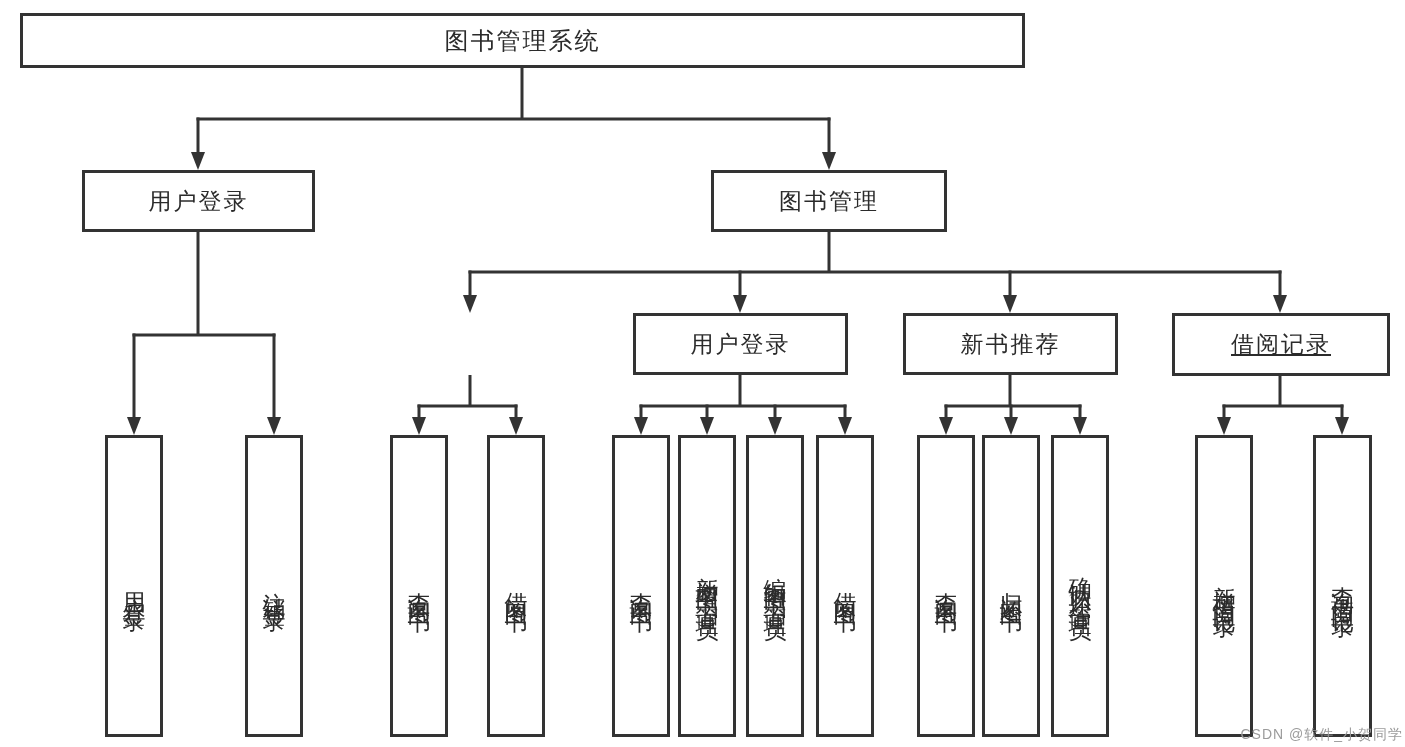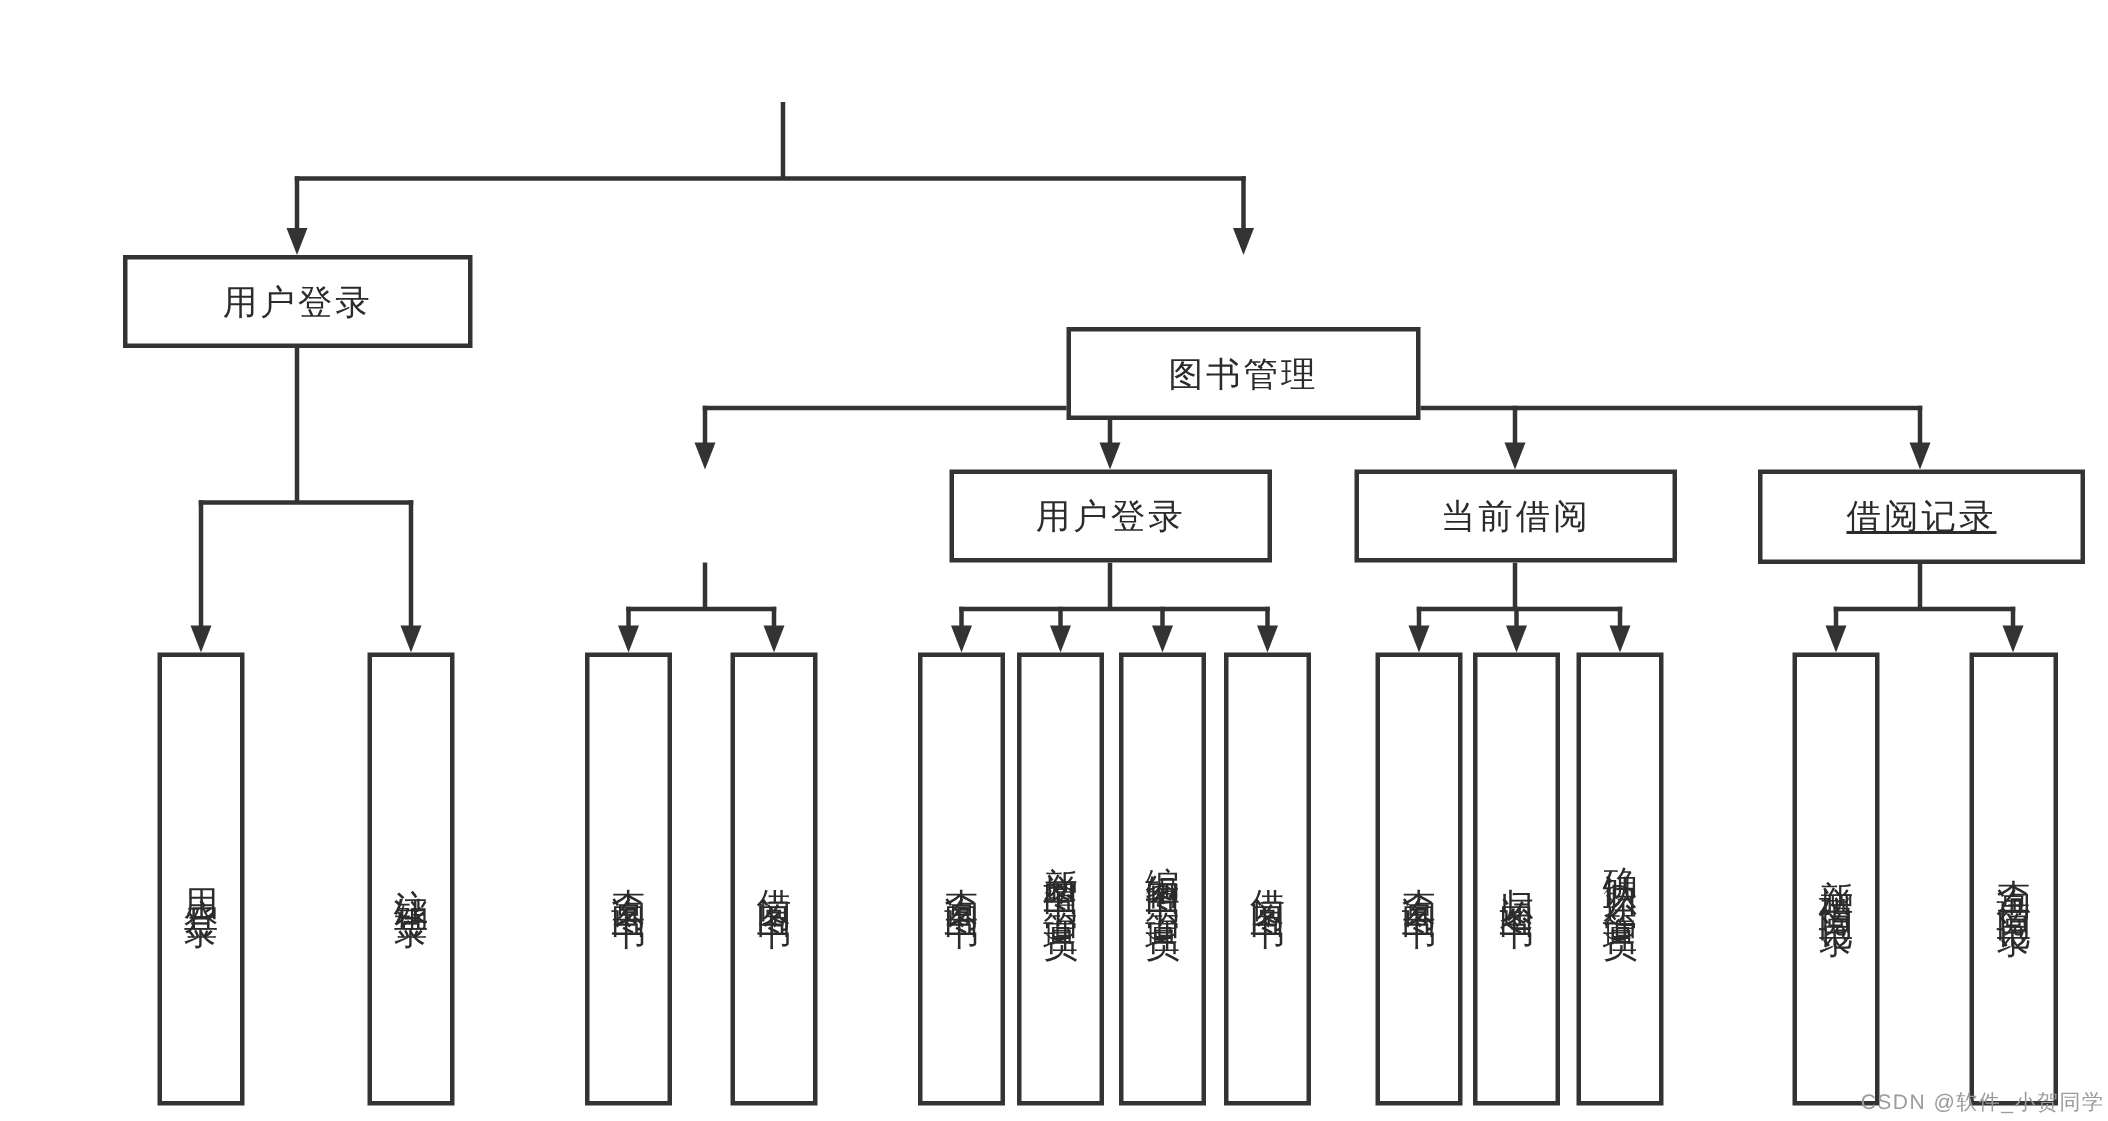--- a/index.html
+++ b/index.html
@@ -138,26 +138,27 @@
       <line x1="1222.5" y1="406" x2="1343.5" y2="406"></line>
       <line x1="1224" y1="404.5" x2="1224" y2="421"></line>
       <line x1="1342" y1="404.5" x2="1342" y2="421"></line>
     </g>
     <g fill="#333333" stroke="none">
       <polygon points="1217,417 1231,417 1224,435"></polygon>
       <polygon points="1335,417 1349,417 1342,435"></polygon>
     </g>
   </svg>
 
+  <div class="box h-box root-box" style="left:20px; top:13px; width:1005px; height:55px;">图书管理系统</div>
 
   <div class="box h-box" style="left:82px; top:170px; width:233px; height:62px;">用户登录</div>
-  <div class="box h-box" style="left:711px; top:170px; width:236px; height:62px;margin-top:48px;">图书管理</div>
+  <div class="box h-box" style="left:711px; top:170px; width:236px; height:62px;">图书管理</div>
 
   <div class="box h-box" style="left:633px; top:313px; width:215px; height:62px;">用户登录</div>
-  <div class="box h-box" style="left:903px; top:313px; width:215px; height:62px;">当前借阅</div>
+  <div class="box h-box" style="left:903px; top:313px; width:215px; height:62px;">新书推荐</div>
   <div class="box h-box" style="left:1172px; top:313px; width:218px; height:63px;text-decoration:underline;">借阅记录</div>
 
   <div class="box leaf" style="left:105px; top:435px; width:58px; height:302px;">用户登录</div>
   <div class="box leaf" style="left:245px; top:435px; width:58px; height:302px;">注销登录</div>
 
   <div class="box leaf" style="left:390px; top:435px; width:58px; height:302px;">查询图书</div>
   <div class="box leaf" style="left:487px; top:435px; width:58px; height:302px;">借阅图书</div>
 
   <div class="box leaf" style="left:612px; top:435px; width:58px; height:302px;">查询图书</div>
   <div class="box leaf" style="left:678px; top:435px; width:58px; height:302px;">新增图书（管理员）</div>

